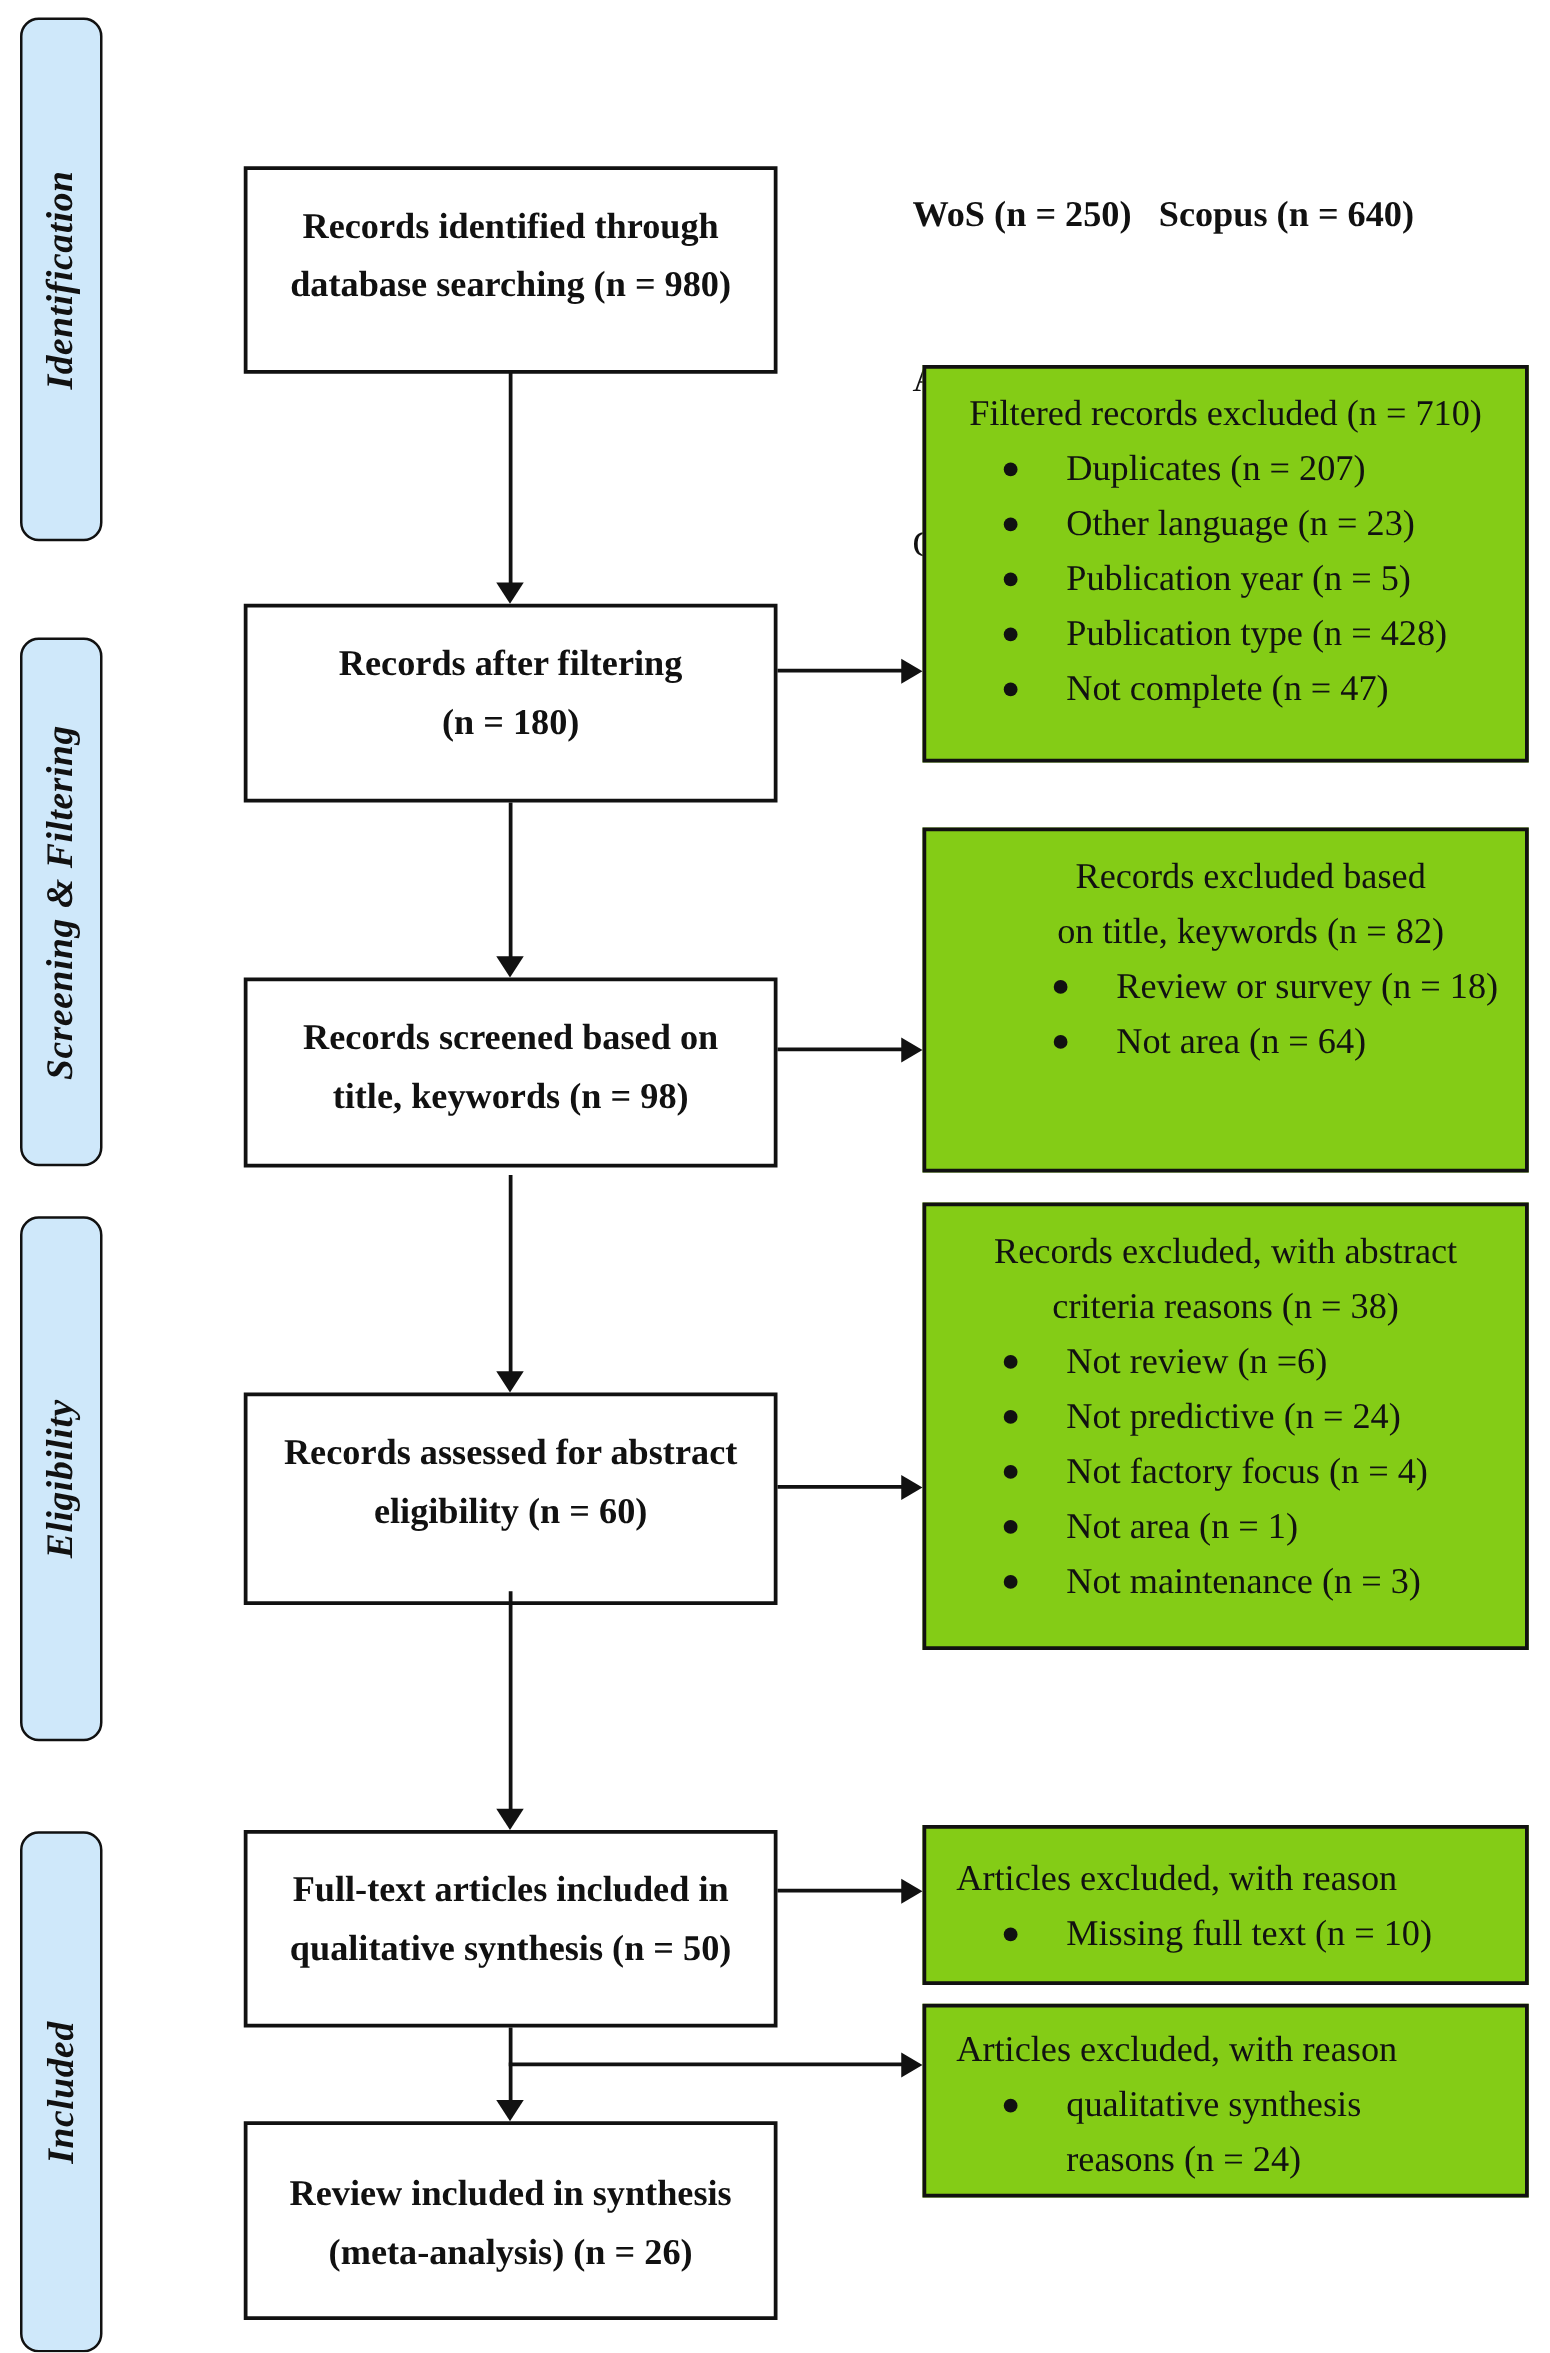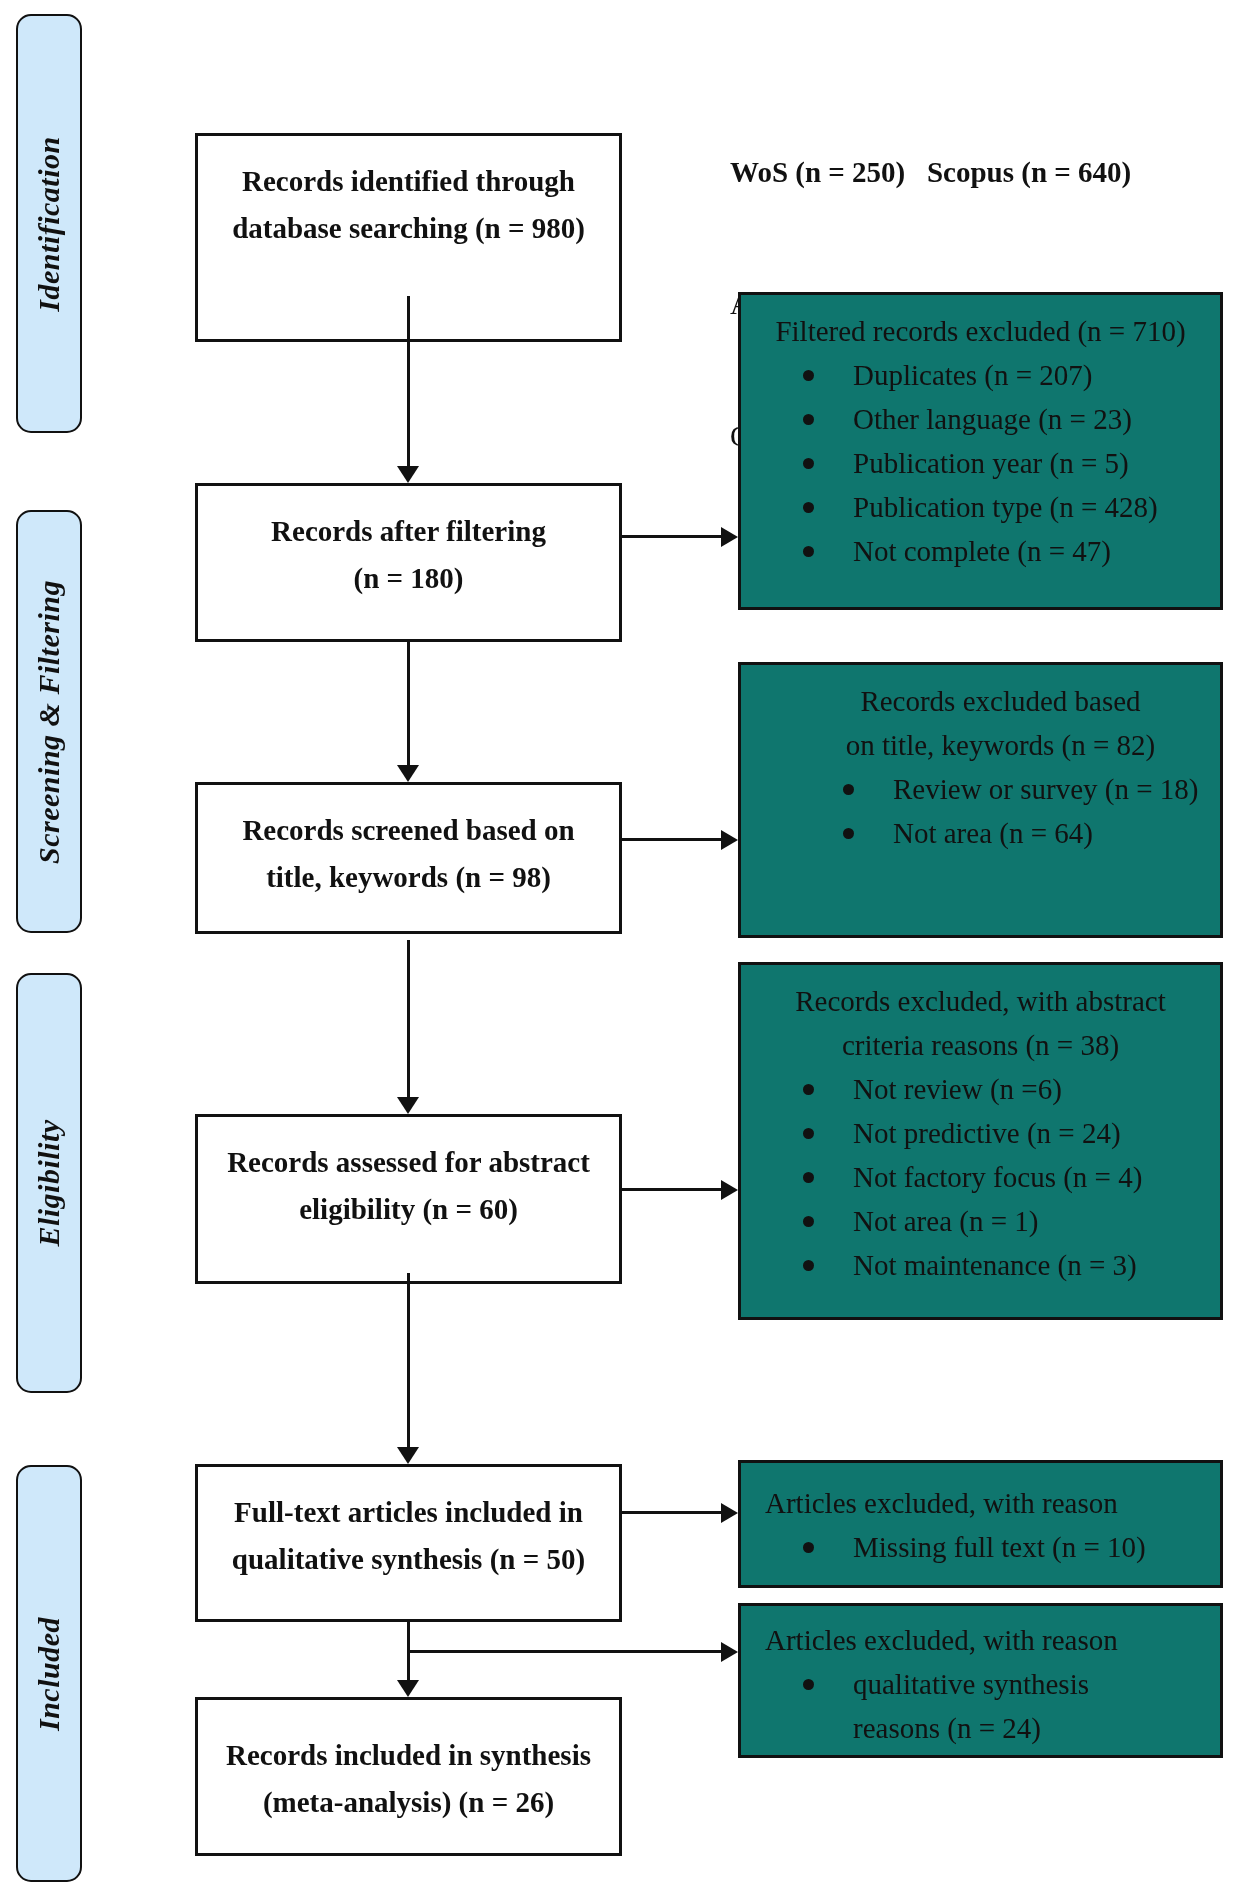--- a/index.html
+++ b/index.html
@@ -51,21 +51,21 @@
     font-size: 29px;
     line-height: 47px;
     text-align: center;
   }
 
   
   .exc-box {
     position: absolute;
     left: 738px;
     width: 485px;
-    background: #0f766e;
+    background: #84cc16;
     border: 3px solid #111111;
     box-sizing: border-box;
     padding-top: 14px;
     font-size: 29px;
     line-height: 44px;
   }
   .exc-title { text-align: center; }
   .exc-title.left { text-align: left; padding-left: 24px; }
   ul.exc-items {
     margin: 0;
@@ -128,42 +128,42 @@
   <div class="stage" style="top:1465px; height:417px;">
     <span class="stage-label">Included</span>
   </div>
 
   <div id="db-counts">
     <div class="bold">WoS (n = 250)   Scopus (n = 640)</div>
     <div>Articles (n = 102) Articles (n = 186)</div>
     <div>Others (n = 148)Others (n = 454)</div>
   </div>
 
-  <div class="flow-box" style="top:133px; height:209px;">
+  <div class="flow-box" style="top:133px; height:166px;">
     <div>Records identified through</div>
     <div>database searching (n = 980)</div>
   </div>
   <div class="flow-box" style="top:483px; height:159px;align-items:center;">
     <div>Records after filtering</div>
     <div>(n = 180)</div>
   </div>
   <div class="flow-box" style="top:782px; height:152px;">
     <div>Records screened based on</div>
     <div>title, keywords (n = 98)</div>
   </div>
   <div class="flow-box" style="top:1114px; height:170px;">
     <div>Records assessed for abstract</div>
     <div>eligibility (n = 60)</div>
   </div>
   <div class="flow-box" style="top:1464px; height:158px;">
     <div>Full-text articles included in</div>
     <div>qualitative synthesis (n = 50)</div>
   </div>
   <div class="flow-box" style="top:1697px; height:159px; padding-top:32px;">
-    <div>Records included in synthesis</div>
+    <div>Review included in synthesis</div>
     <div>(meta-analysis) (n = 26)</div>
   </div>
 
   <div class="exc-box" style="top:292px; height:318px;">
     <div class="exc-title">Filtered records excluded (n = 710)</div>
     <ul class="exc-items">
       <li>Duplicates (n = 207)</li>
       <li>Other language (n = 23)</li>
       <li>Publication year (n = 5)</li>
       <li>Publication type (n = 428)</li>

